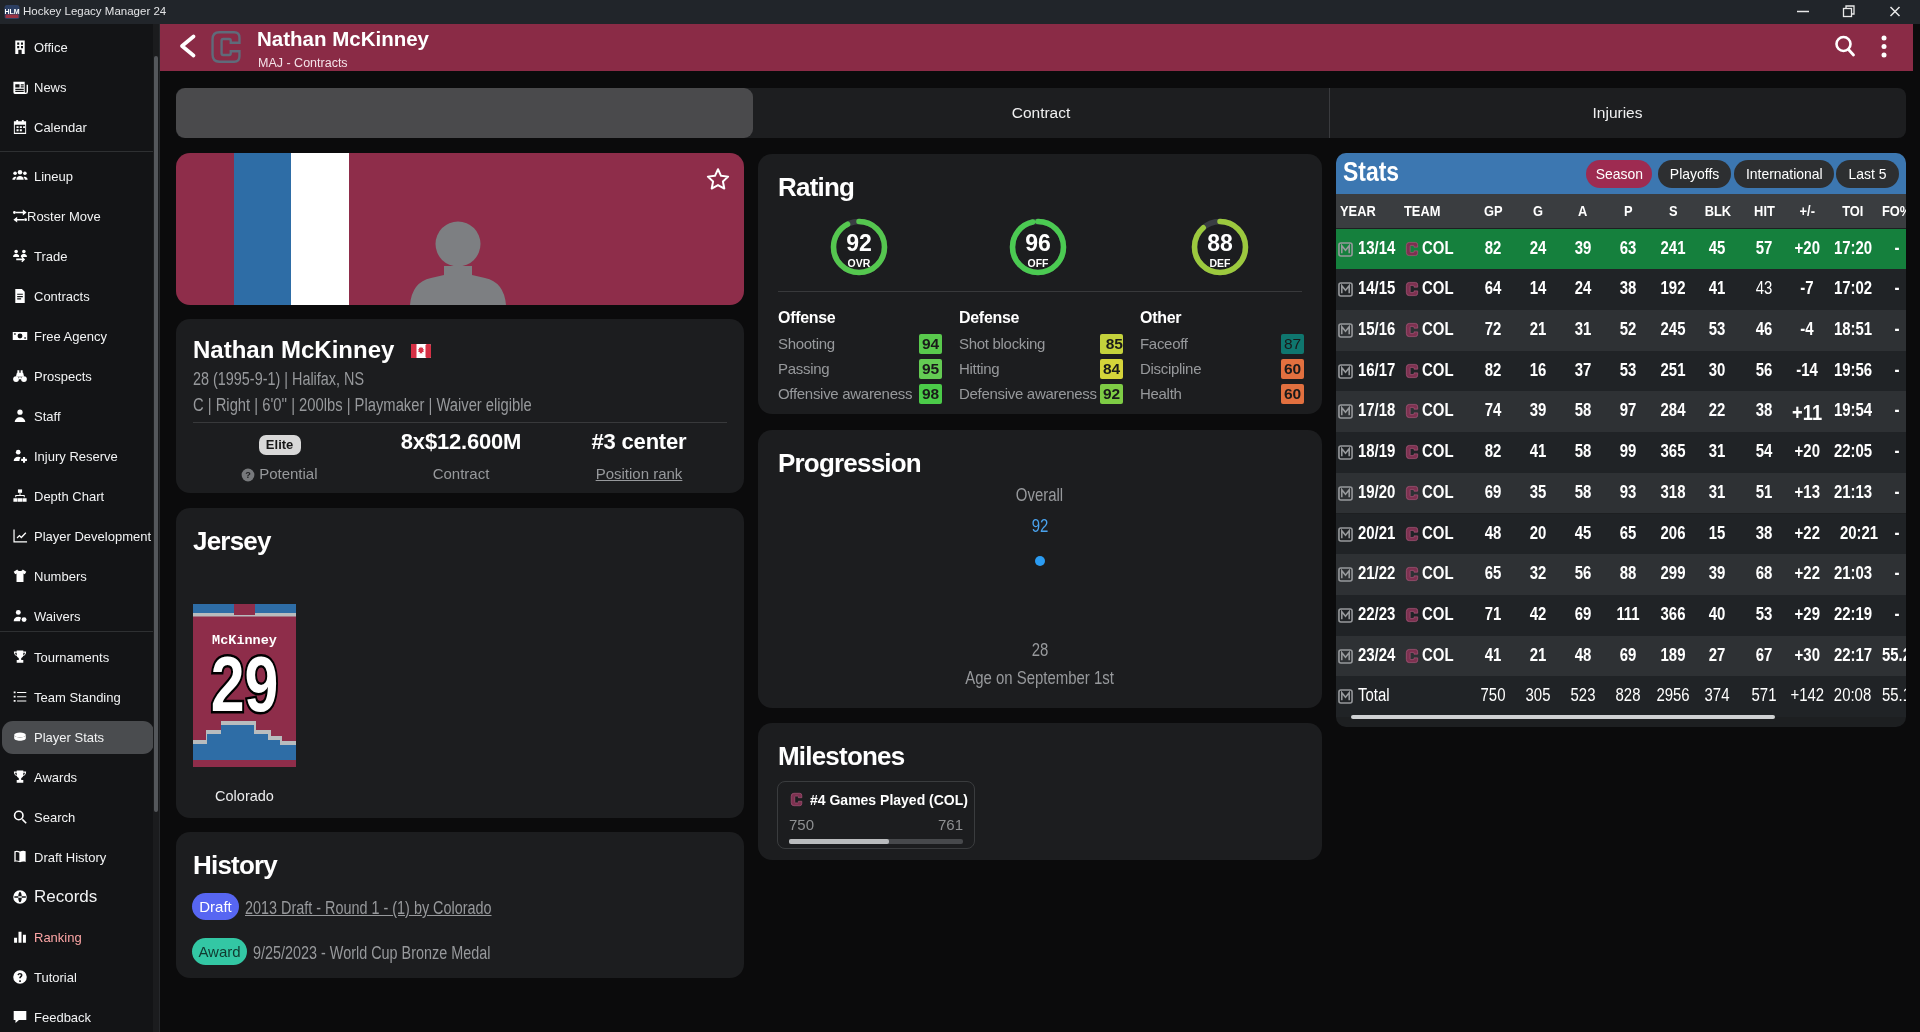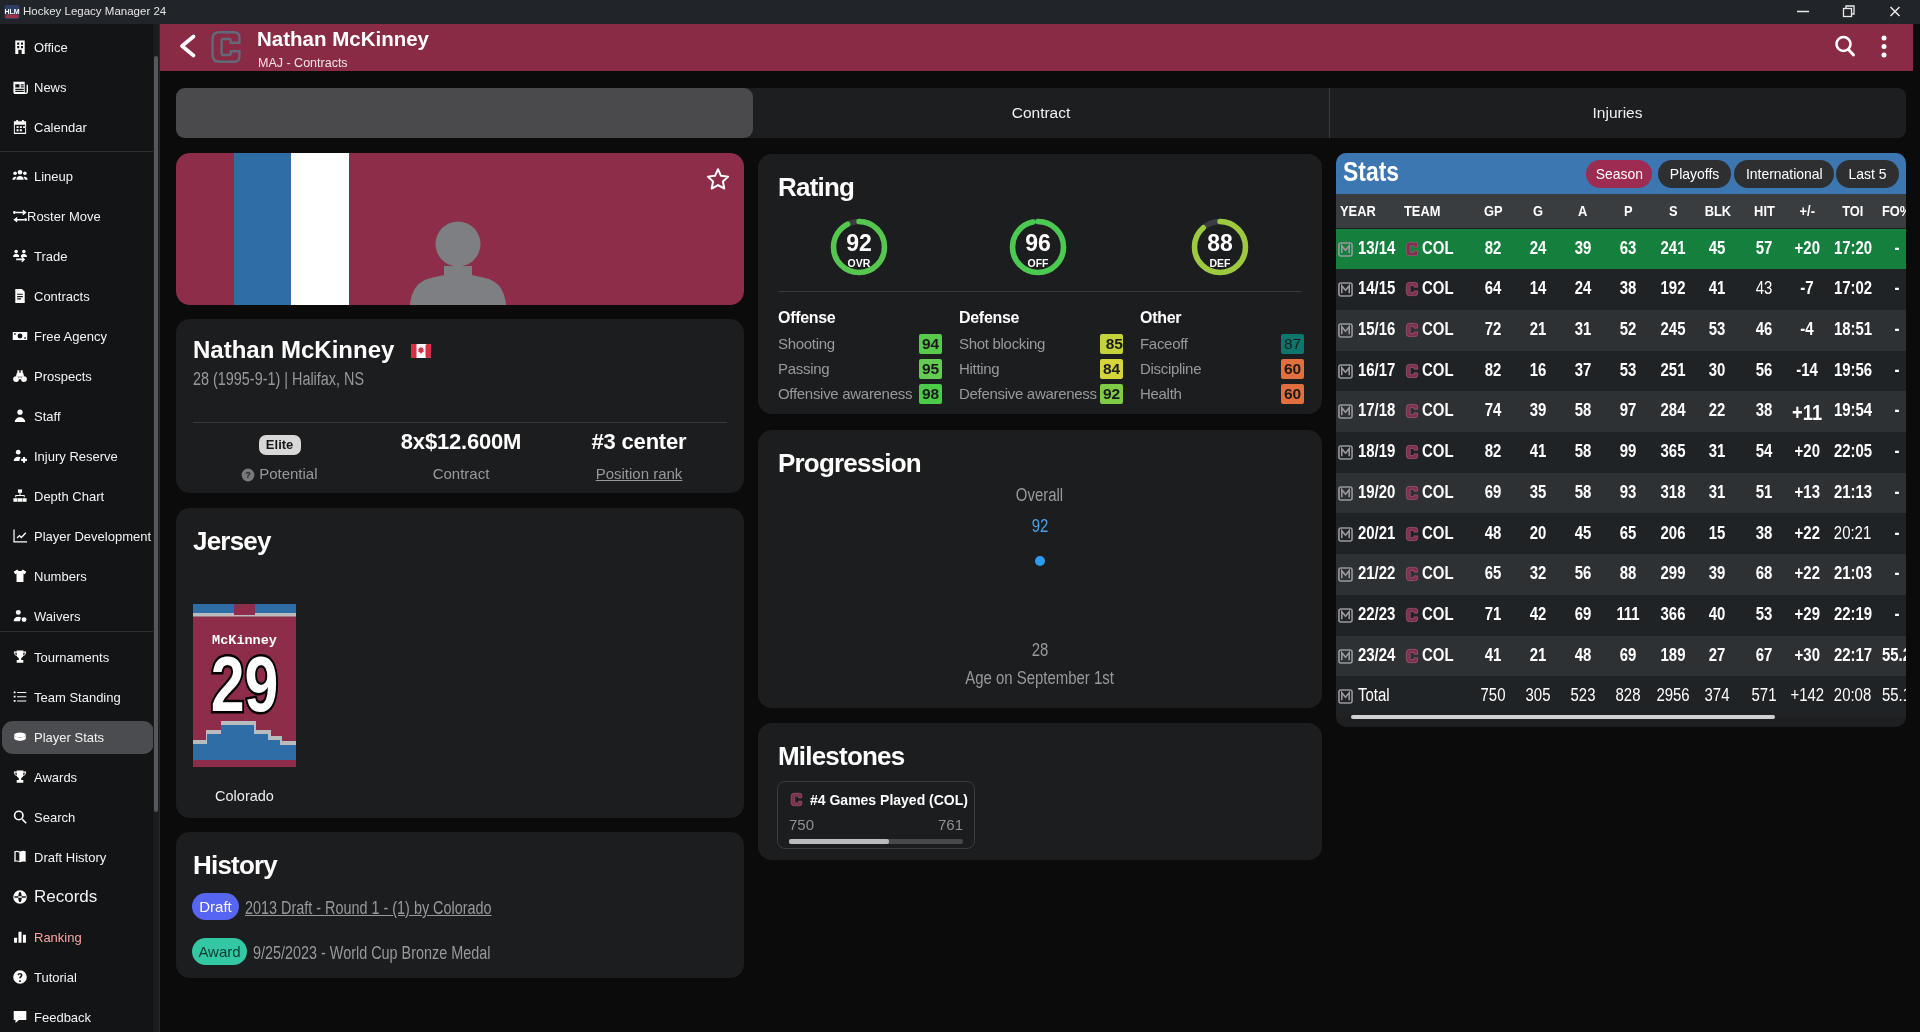--- a/index.html
+++ b/index.html
@@ -249,20 +249,21 @@
 
 <div class="card" style="left:176px;top:319px;width:568px;height:174px">
   <div class="abs" style="left:17px;top:17px;font-size:24px;font-weight:bold;color:#fff">Nathan McKinney</div>
   <svg class="abs" style="left:235px;top:25px" width="20" height="14" viewBox="0 0 20 14">
       <rect width="20" height="14" rx="1.5" fill="#fff"></rect>
       <rect width="5.5" height="14" fill="#d52f44"></rect>
       <rect x="14.5" width="5.5" height="14" rx="1.5" fill="#d52f44"></rect>
       <path d="M10 2.4l.8 1.6 1.4-.5-.4 1.7 1.5.2-1.2 1.3.8 1.2-1.8.1.2 1.8-1.3-.9-1.3.9.2-1.8-1.8-.1.8-1.2-1.2-1.3 1.5-.2-.4-1.7 1.4.5z" fill="#d52f44"></path>
     </svg>
   <div class="abs gray" style="left:17px;top:50px;font-size:18px"><span class="cnd">28 (1995-9-1) | Halifax, NS</span></div>
+  <div class="abs gray" style="left:17px;top:76px;font-size:18px"><span class="cnd" style="transform:scaleX(0.82)">C | Right | 6'0'' | 200lbs | Playmaker | Waiver eligible</span></div>
   <div class="abs" style="left:17px;top:103px;width:534px;height:1px;background:#38393b"></div>
   <div class="abs" style="left:82.6px;top:115.5px;width:42px;height:20px;background:#d8d8d8;border-radius:7px;text-align:center;line-height:20px;font-size:13px;font-weight:bold;color:#161616">Elite</div>
   <div class="abs" style="left:65px;top:146px"><svg style="vertical-align:-2.5px" width="14" height="14" viewBox="0 0 16 16">
         <circle cx="8" cy="8" r="7.3" fill="#77797c"></circle>
         <text x="8" y="11.6" font-size="10.5" font-weight="bold" fill="#1c1d1f" text-anchor="middle" font-family="Liberation Sans">?</text>
       </svg><span class="gray" style="font-size:15px"> Potential</span></div>
   <div class="abs" style="left:185px;top:110px;width:200px;text-align:center;font-size:22px;font-weight:bold;color:#fff;letter-spacing:-0.2px">8x$12.600M</div>
   <div class="abs gray" style="left:185px;top:146px;width:200px;text-align:center;font-size:15px">Contract</div>
   <div class="abs" style="left:363px;top:110px;width:200px;text-align:center;font-size:22px;font-weight:bold;color:#fff;letter-spacing:-0.2px">#3 center</div>
   <div class="abs gray" style="left:363px;top:146px;width:200px;text-align:center;font-size:15px;text-decoration:underline">Position rank</div>
@@ -538,21 +539,21 @@
       </svg>
       <div class="abs" style="left:86px;top:9px;font-size:18px;font-weight:700;color:#fff"><span class="cndl">COL</span></div>
       <div class="abs" style="left:128px;top:9px;width:58px;text-align:center;font-size:18px;font-weight:700;color:#fff"><span class="cnd2">48</span></div>
       <div class="abs" style="left:173px;top:9px;width:58px;text-align:center;font-size:18px;font-weight:700;color:#fff"><span class="cnd2">20</span></div>
       <div class="abs" style="left:218px;top:9px;width:58px;text-align:center;font-size:18px;font-weight:700;color:#fff"><span class="cnd2">45</span></div>
       <div class="abs" style="left:263px;top:9px;width:58px;text-align:center;font-size:18px;font-weight:700;color:#fff"><span class="cnd2">65</span></div>
       <div class="abs" style="left:308.5px;top:9px;width:58px;text-align:center;font-size:18px;font-weight:700;color:#fff"><span class="cnd2">206</span></div>
       <div class="abs" style="left:352.5px;top:9px;width:58px;text-align:center;font-size:18px;font-weight:700;color:#fff"><span class="cnd2">15</span></div>
       <div class="abs" style="left:399px;top:9px;width:58px;text-align:center;font-size:18px;font-weight:700;color:#fff"><span class="cnd2">38</span></div>
       <div class="abs" style="left:442.5px;top:9px;width:58px;text-align:center;font-size:18px;font-weight:700;color:#fff"><span class="cnd2">+22</span></div>
-      <div class="abs" style="left:488px;top:9px;width:58px;text-align:center;font-size:18px;font-weight:400;color:#fff"><span class="cnd2">20:21</span></div>
+      <div class="abs" style="left:488px;top:9px;width:58px;text-align:right;font-size:18px;font-weight:700;color:#fff"><span class="cnd2">20:21</span></div>
       <div class="abs" style="left:532px;top:9px;width:58px;text-align:center;font-size:18px;font-weight:700;color:#fff"><span class="cnd2">-</span></div>
     </div>
     <div class="abs" style="left:0;top:401.2px;width:570px;height:40.7px;background:#2e3134">
       <svg class="abs" style="left:2px;top:13px" width="15" height="15" viewBox="0 0 19 19">
         <rect x="1.2" y="1.2" width="16.6" height="16.6" rx="2.5" fill="none" stroke="#97999c" stroke-width="2"></rect>
         <path d="M4.8 14.2V4.8l4.7 5.6 4.7-5.6v9.4" fill="none" stroke="#97999c" stroke-width="2"></path>
       </svg>
       <div class="abs" style="left:22px;top:9px;font-size:18px;font-weight:700;color:#fff"><span class="cndl">21/22</span></div>
       <svg class="abs" style="left:68px;top:11px" width="16" height="18" viewBox="0 0 24 24" preserveAspectRatio="none">
         <path d="M20.5 9.5 L15 9.5 L15 8.2 Q15 7.2 14 7.2 L10.2 7.2 Q9.2 7.2 9.2 8.2 L9.2 15.8 Q9.2 16.8 10.2 16.8 L14 16.8 Q15 16.8 15 15.8 L15 14.5 L20.5 14.5 L20.5 17.5 Q20.5 20.8 17.2 20.8 L7.8 20.8 Q3.5 20.8 3.5 16.5 L3.5 7.5 Q3.5 3.2 7.8 3.2 L17.2 3.2 Q20.5 3.2 20.5 6.5 Z" fill="#7d3150" stroke="#a8577a" stroke-width="1"></path>

